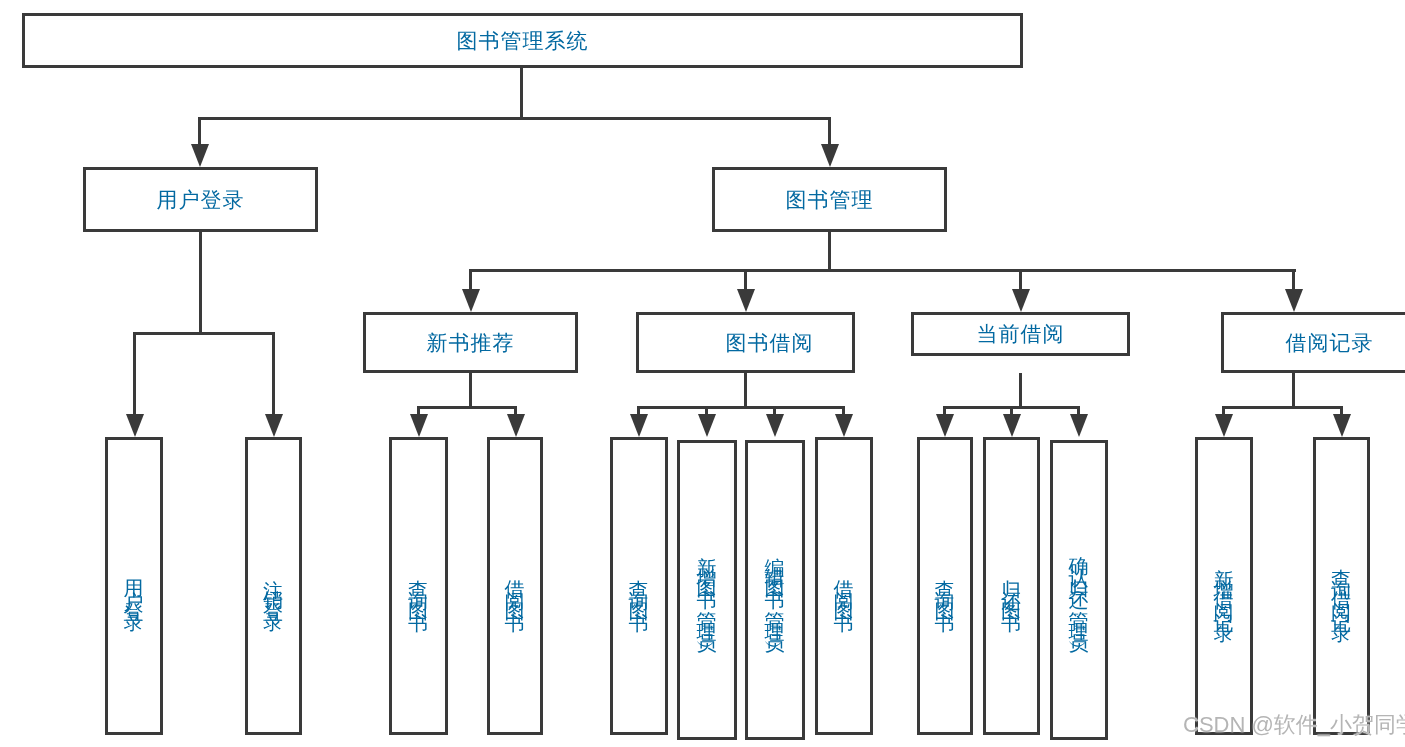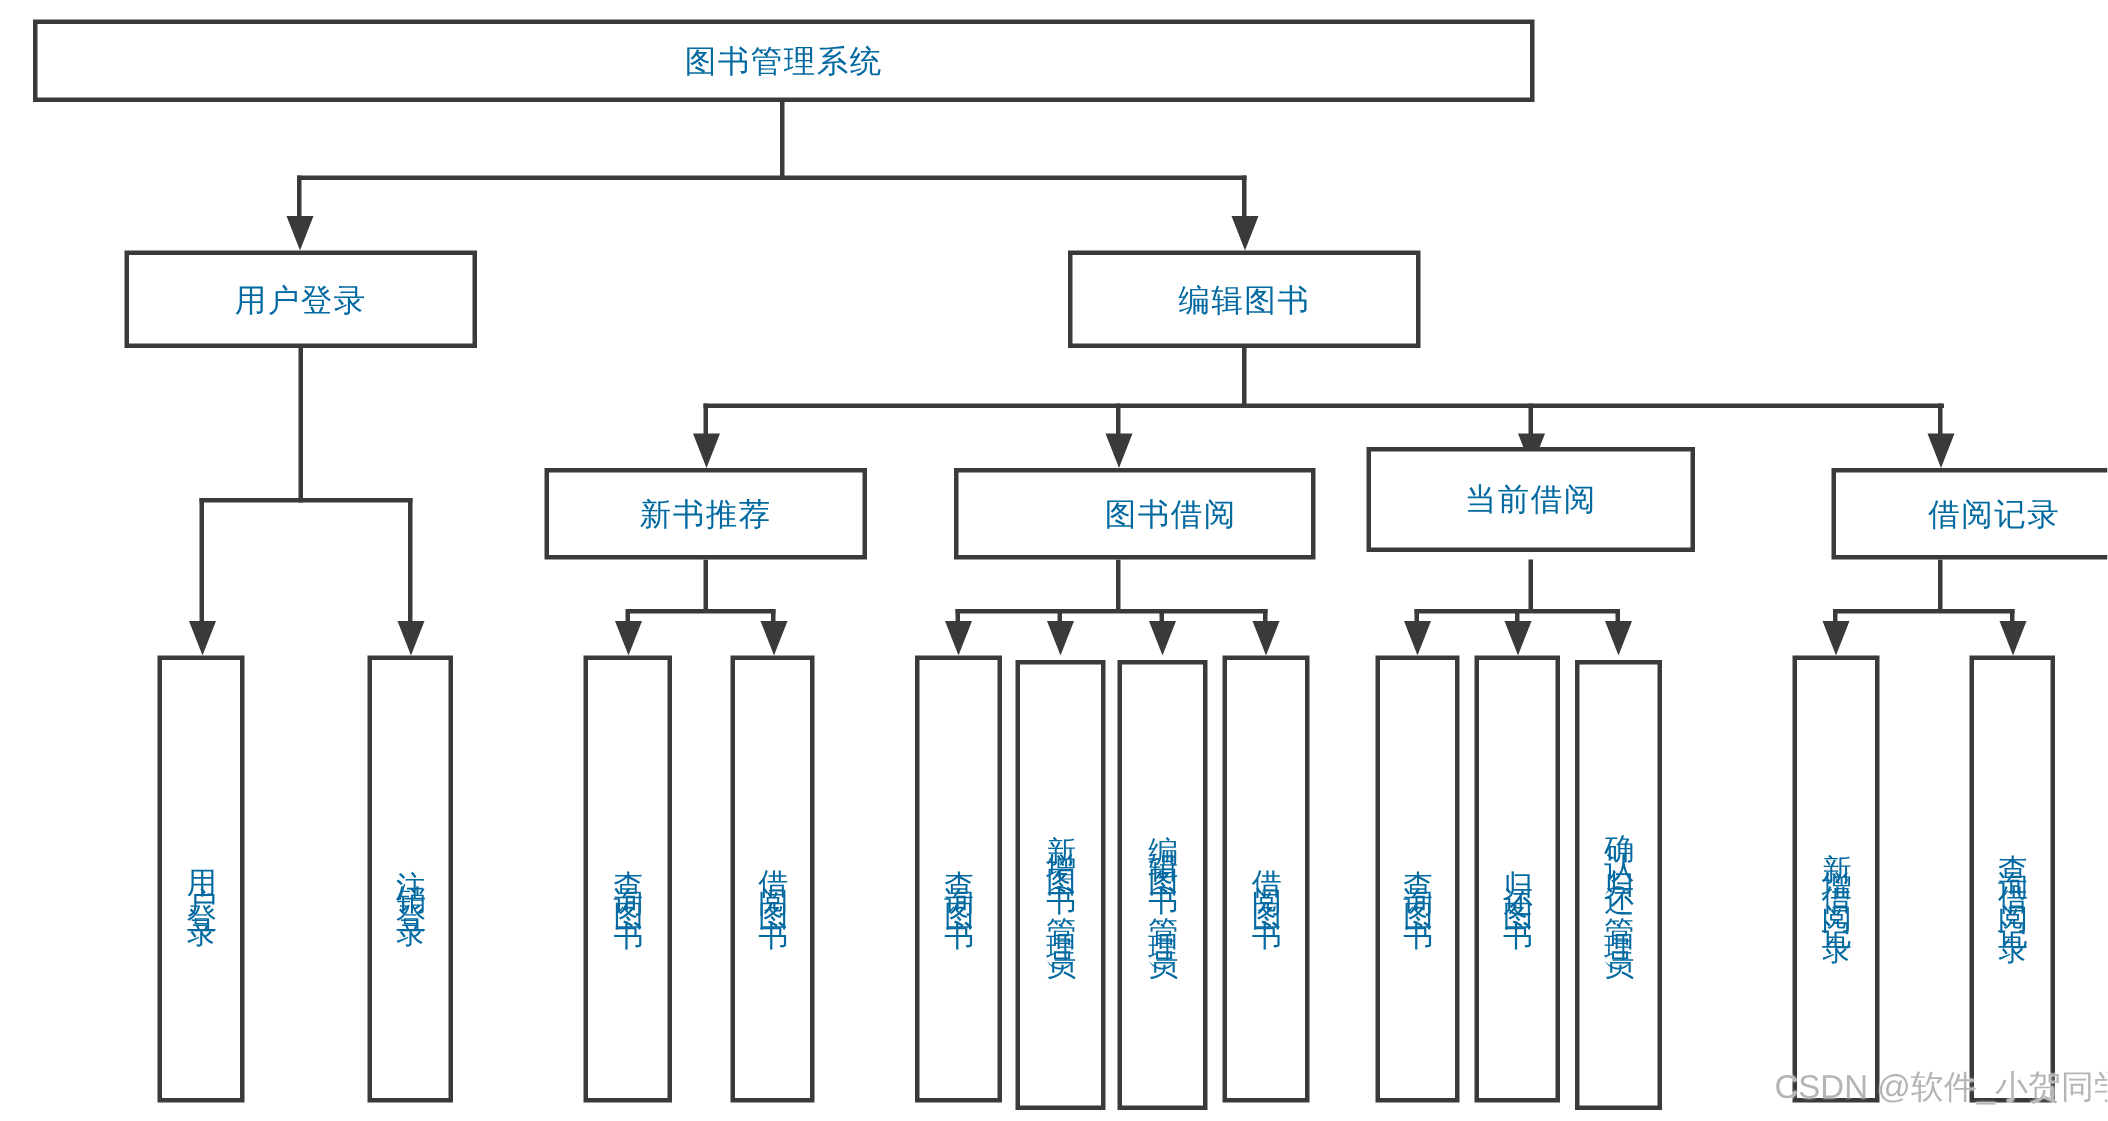--- a/index.html
+++ b/index.html
@@ -69,21 +69,21 @@
     <div class="ln" style="left:198px; top:117px; width:3px; height:29px;"></div>
     <div class="ah" style="left:191px; top:144px;"></div>
     <div class="ln" style="left:828px; top:117px; width:3px; height:29px;"></div>
     <div class="ah" style="left:821px; top:144px;"></div>
   </div>
 
   <div class="box" style="left:83px; top:167px; width:235px; height:65px;">
     <span>用户登录</span>
   </div>
   <div class="box" style="left:712px; top:167px; width:235px; height:65px;">
-    <span>编辑图书</span>
+    <span>图书管理</span>
   </div>
 
   <div>
     <div class="ln" style="left:199px; top:232px; width:3px; height:103px;"></div>
     <div class="ln" style="left:133px; top:332px; width:142px; height:3px;"></div>
     <div class="ln" style="left:133px; top:332px; width:3px; height:83px;"></div>
     <div class="ah" style="left:126px; top:414px;"></div>
     <div class="ln" style="left:272px; top:332px; width:3px; height:83px;"></div>
     <div class="ah" style="left:265px; top:414px;"></div>
   </div>
@@ -97,24 +97,24 @@
     <div class="ah" style="left:737px; top:289px;"></div>
     <div class="ln" style="left:1019px; top:269px; width:3px; height:22px;"></div>
     <div class="ah" style="left:1012px; top:289px;"></div>
     <div class="ln" style="left:1292px; top:269px; width:3px; height:22px;"></div>
     <div class="ah" style="left:1285px; top:289px;"></div>
   </div>
 
   <div class="box" style="left:363px; top:312px; width:215px; height:61px;">
     <span>新书推荐</span>
   </div>
-  <div class="box" style="left:636px; top:312px; width:241px; height:61px;padding-left:48px;">
+  <div class="box" style="left:636px; top:312px; width:219px; height:61px;padding-left:48px;">
     <span>图书借阅</span>
   </div>
-  <div class="box" style="left:911px; top:298px; width:219px; height:70px;">
+  <div class="box" style="left:911px; top:312px; width:219px; height:44px;">
     <span>当前借阅</span>
   </div>
   <div class="box" style="left:1185px; top:312px; width:217px; height:61px;margin-left:36px;">
     <span>借阅记录</span>
   </div>
 
   <div>
     <div class="ln" style="left:469px; top:373px; width:3px; height:33px;"></div>
     <div class="ln" style="left:418px; top:406px; width:99px; height:3px;"></div>
     <div class="ln" style="left:417px; top:406px; width:3px; height:10px;"></div>

